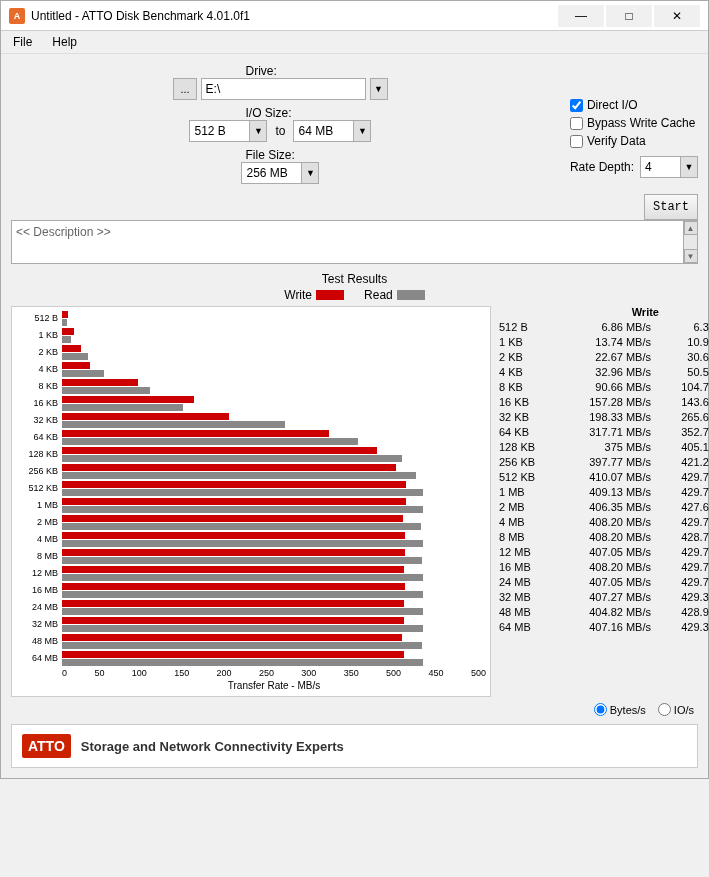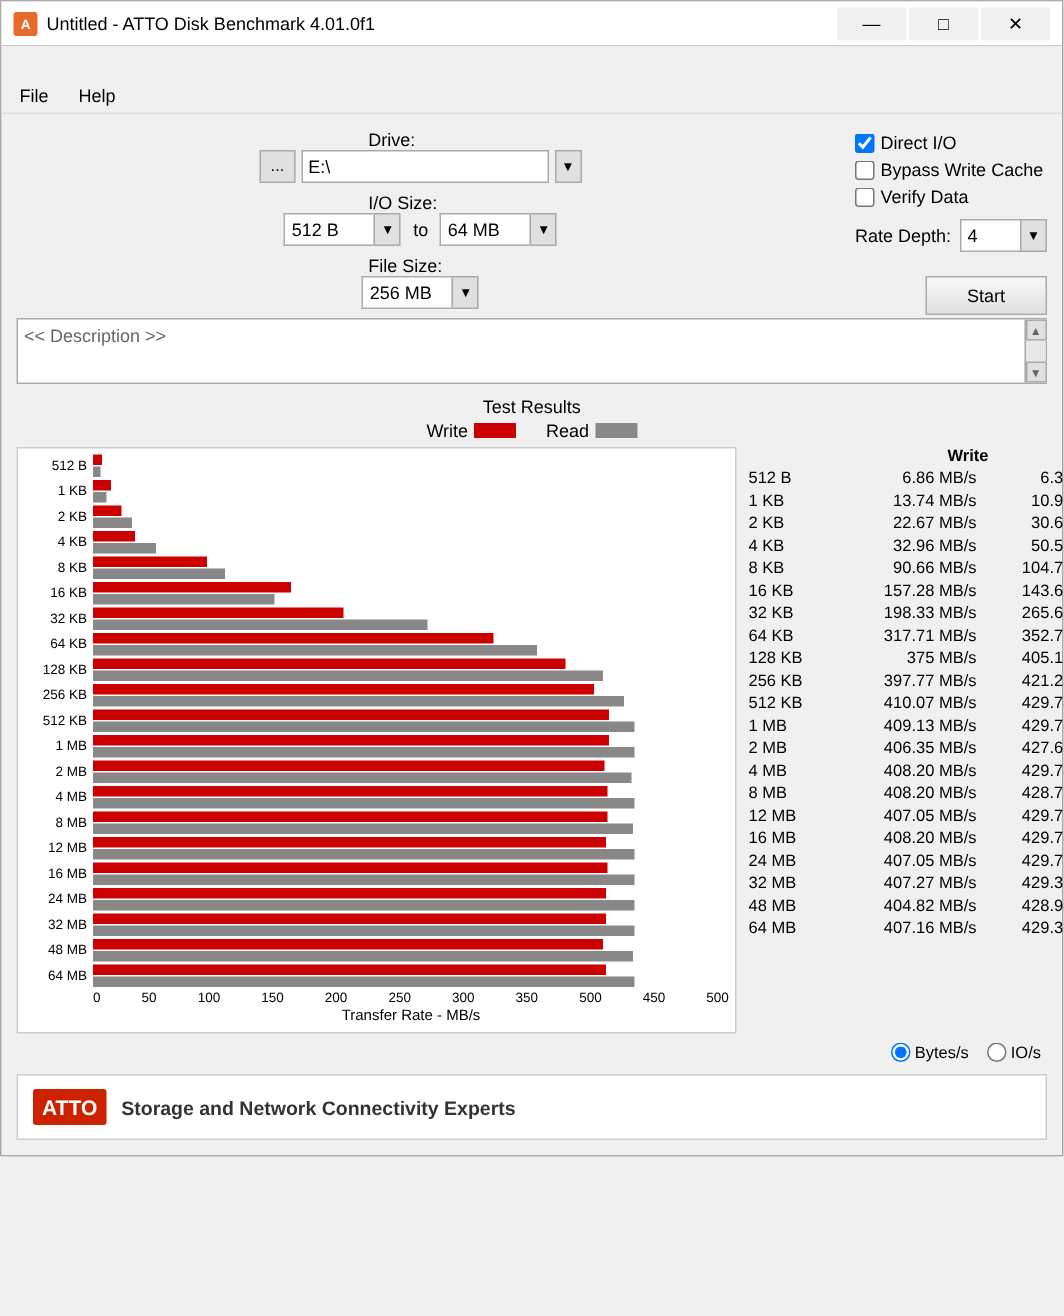--- a/index.html
+++ b/index.html
@@ -66,21 +66,20 @@
       display: flex;
       padding: 2px 4px;
       gap: 4px;
       background: #f0f0f0;
       border-bottom: 1px solid #ddd;
     }
     .menu-item {
       padding: 2px 8px;
       cursor: pointer;
       font-size: 12px;
-      margin-top: 22px;
     }
     .content {
       padding: 10px;
     }
     .form-row {
       display: flex;
       align-items: center;
       margin-bottom: 6px;
       flex-direction: column;
     }
@@ -116,45 +115,47 @@
     }
     .left-form {
       flex: 1;
     }
     .right-options {
       display: flex;
       flex-direction: column;
       gap: 4px;
       padding-left: 10px;
       padding-top: 2px;
+      margin-top: 32px;
     }
     .checkbox-row {
       display: flex;
       align-items: center;
       gap: 4px;
     }
     .checkbox-row input[type="checkbox"] {
       width: 13px;
       height: 13px;
     }
     .queue-row {
       display: flex;
       align-items: center;
       gap: 6px;
       margin-top: 4px;
     }
     .start-btn {
       margin-top: 8px;
-      padding: 4px 27px;
+      padding: 4px 8px;
       border: 1px solid #aaa;
       background: linear-gradient(to bottom, #f8f8f8, #e0e0e0);
       cursor: pointer;
       font-size: 12px;
       height: 26px;
       align-self: flex-end;
+      font-family: Liberation Mono, monospace;
     }
     .description-box {
       border: 1px solid #aaa;
       background: white;
       height: 44px;
       padding: 4px;
       font-size: 12px;
       color: #666;
       position: relative;
       margin-bottom: 8px;

